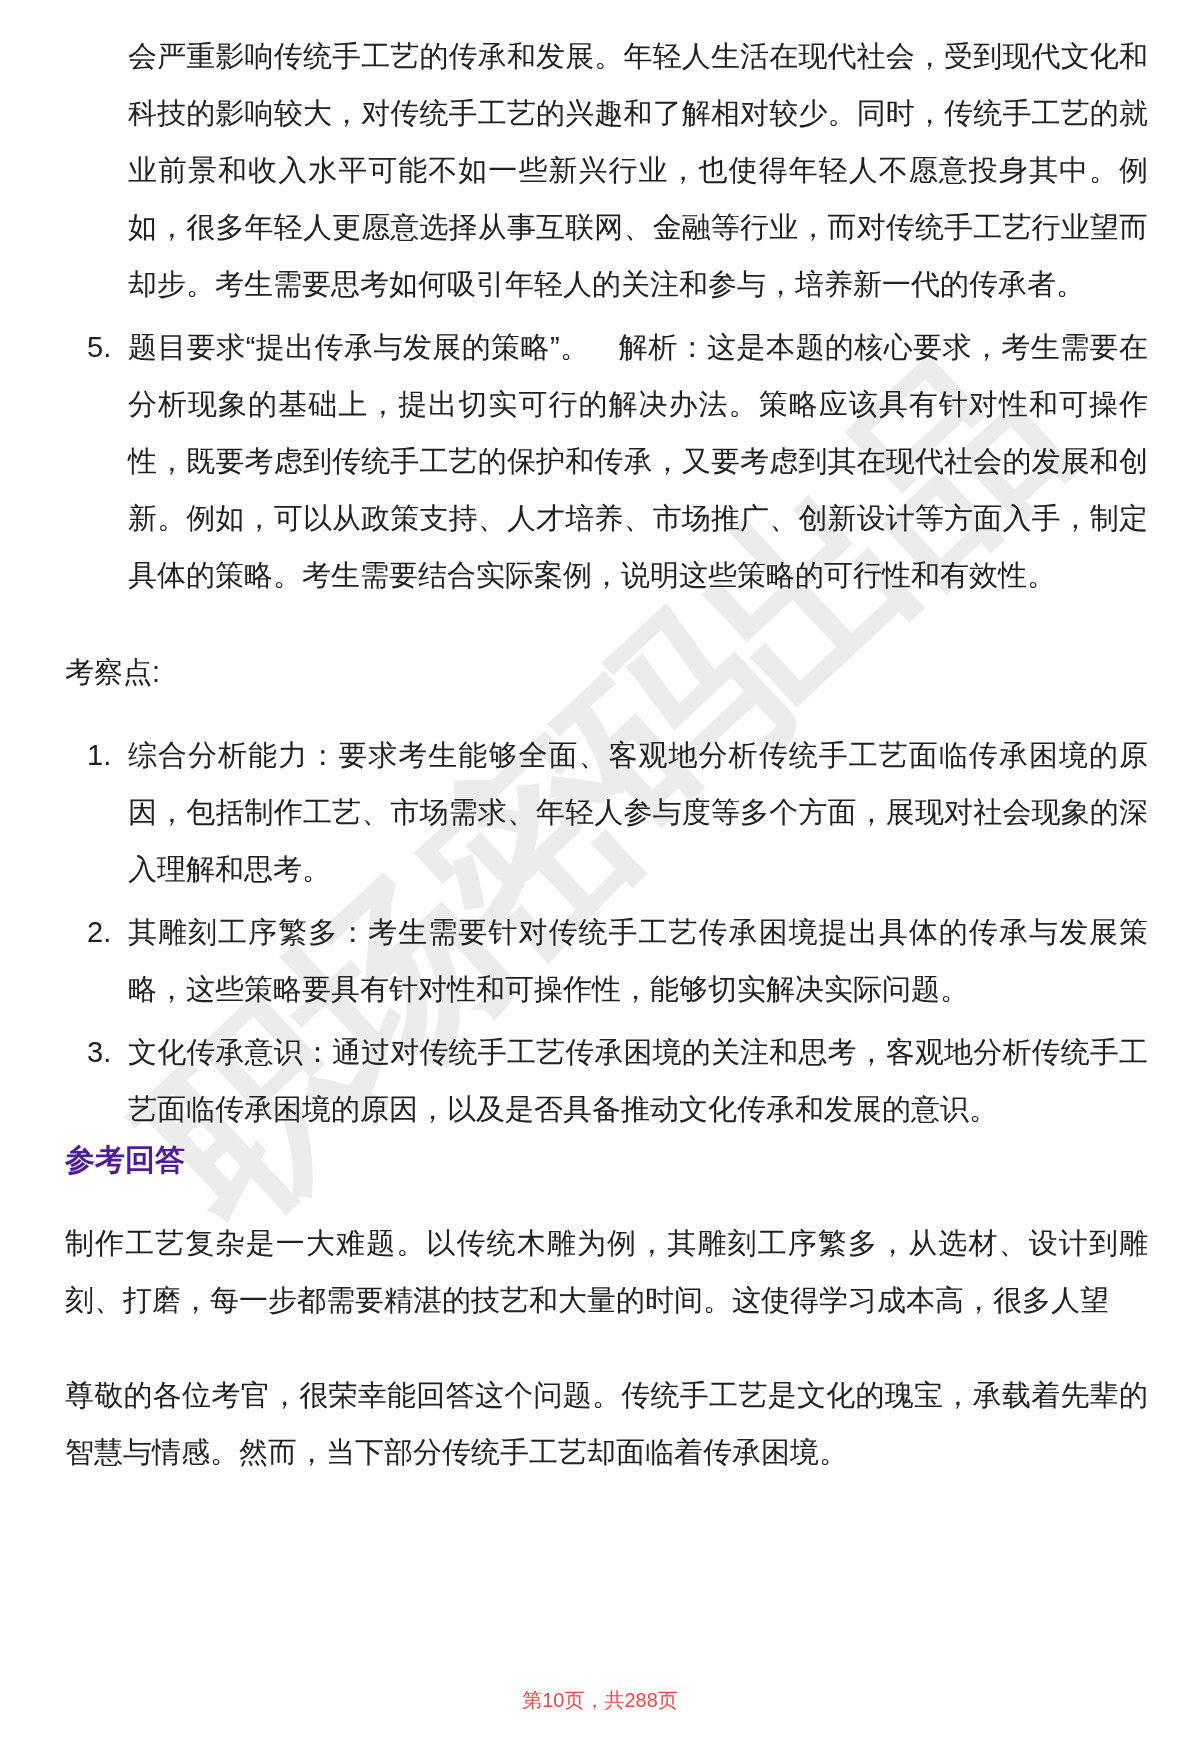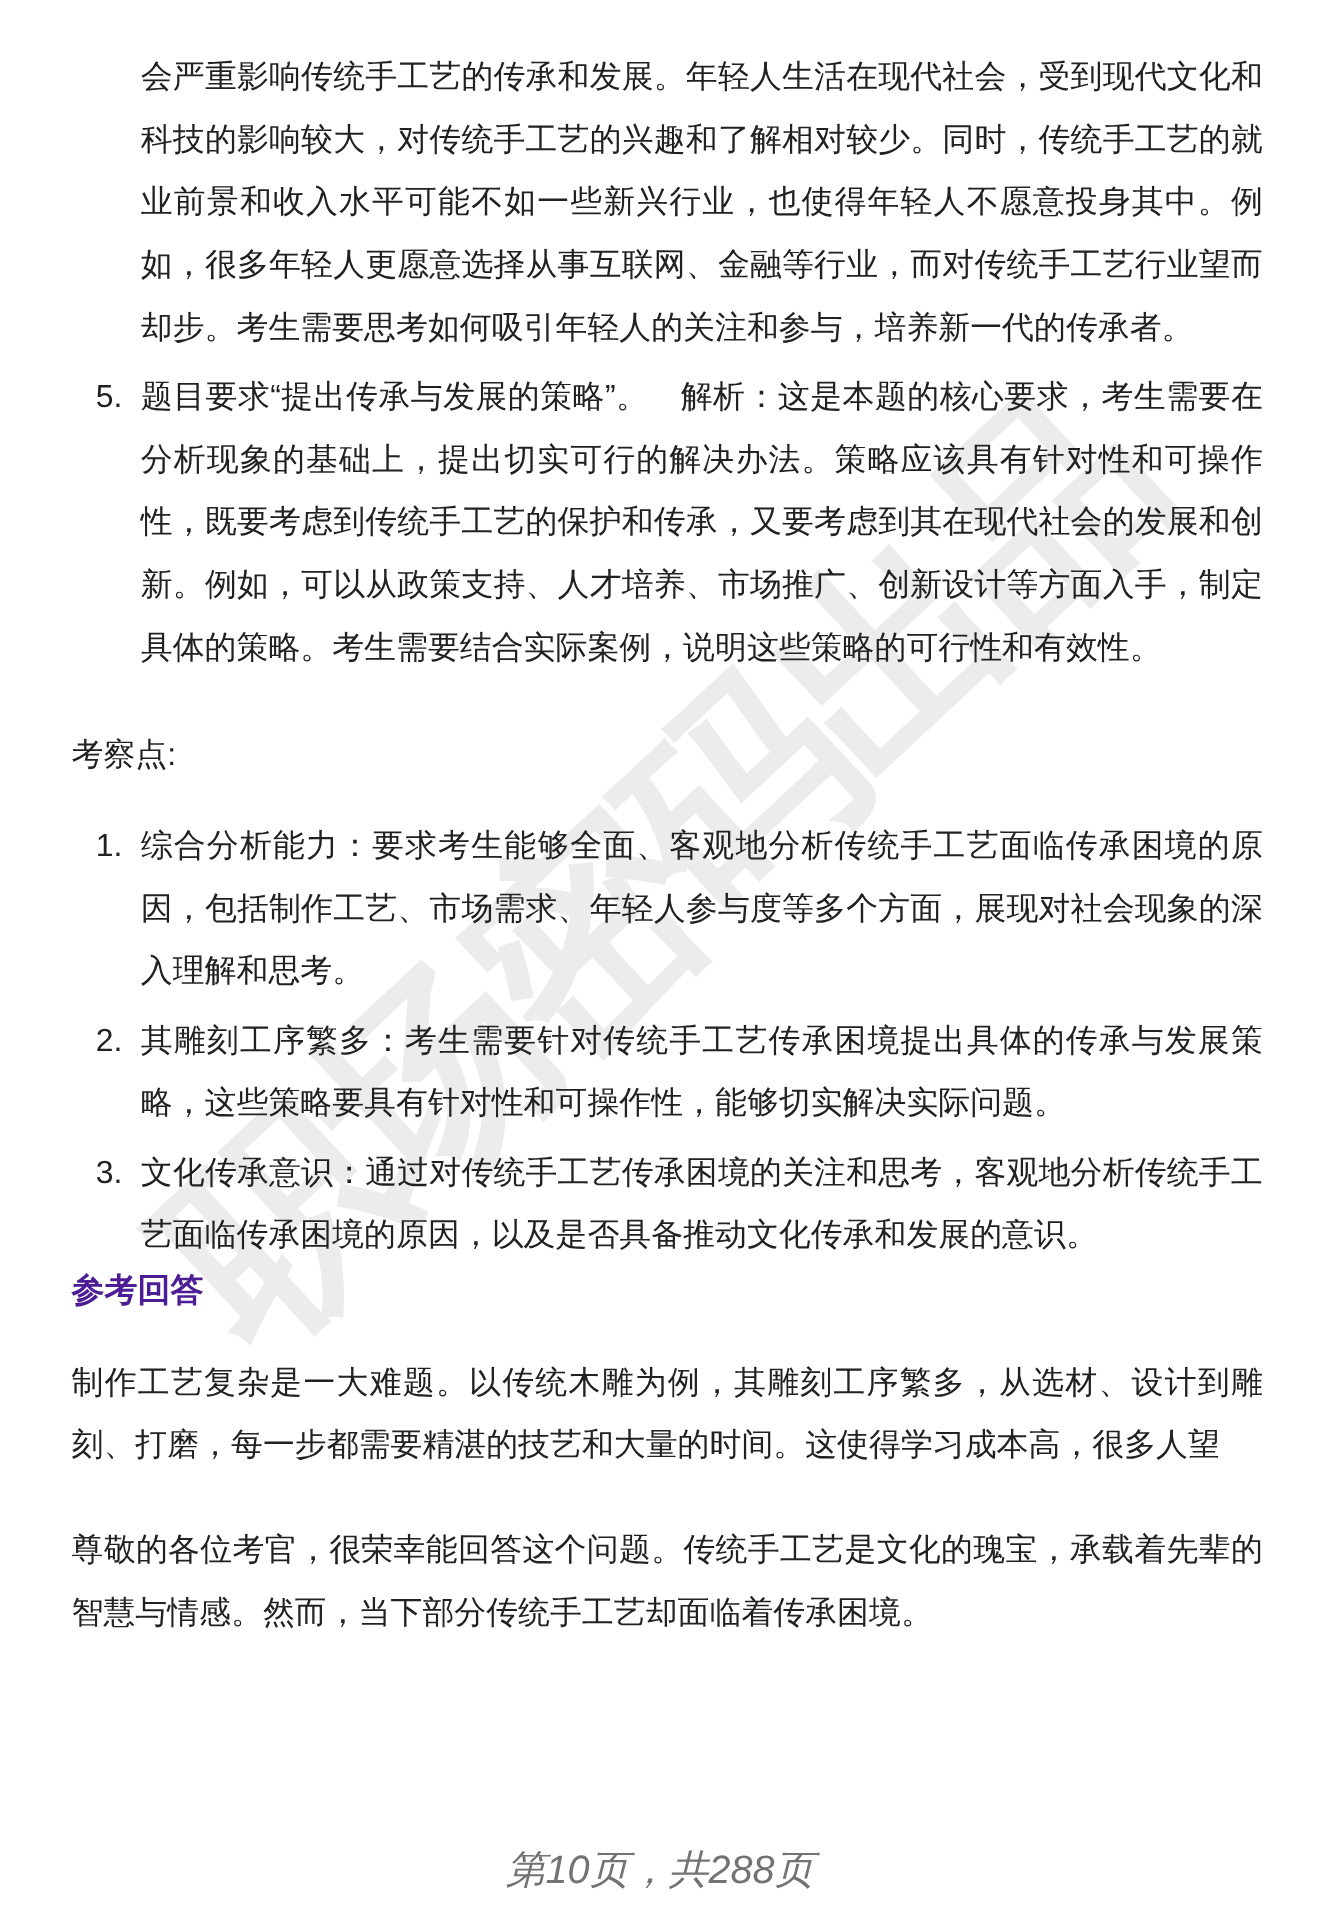--- a/index.html
+++ b/index.html
@@ -25,21 +25,21 @@
     font-weight: 700;
     letter-spacing: -10px;
     color: #ececec;
     white-space: nowrap;
     z-index: 0;
     user-select: none;
   }
   .doc {
     position: absolute;
     left: 65px;
-    top: 42px;
+    top: 28px;
     width: 1083px;
     z-index: 1;
     font-size: 29px;
     line-height: 57px;
     text-align: justify;
   }
   .para { text-align: justify; }
   .cont-para { margin-left: 63px; }
   .li {
     display: flex;
@@ -66,25 +66,24 @@
     color: #4c1d95;
   }
   .answer-para1 { margin-top: 38px; }
   .answer-para2 { margin-top: 33px; }
   .footer {
     position: absolute;
     left: 0;
     right: 0;
     top: 1680px;
     text-align: center;
-    font-size: 36px;
+    font-size: 20px;
     line-height: 40px;
-    color: #737373;
+    color: #ef4444;
     z-index: 1;
-    font-style: italic;
   }
 </style>
 </head>
 <body>
 
 <div class="page">
 
   <div class="watermark">职场密码出品</div>
 
   <div class="doc">

